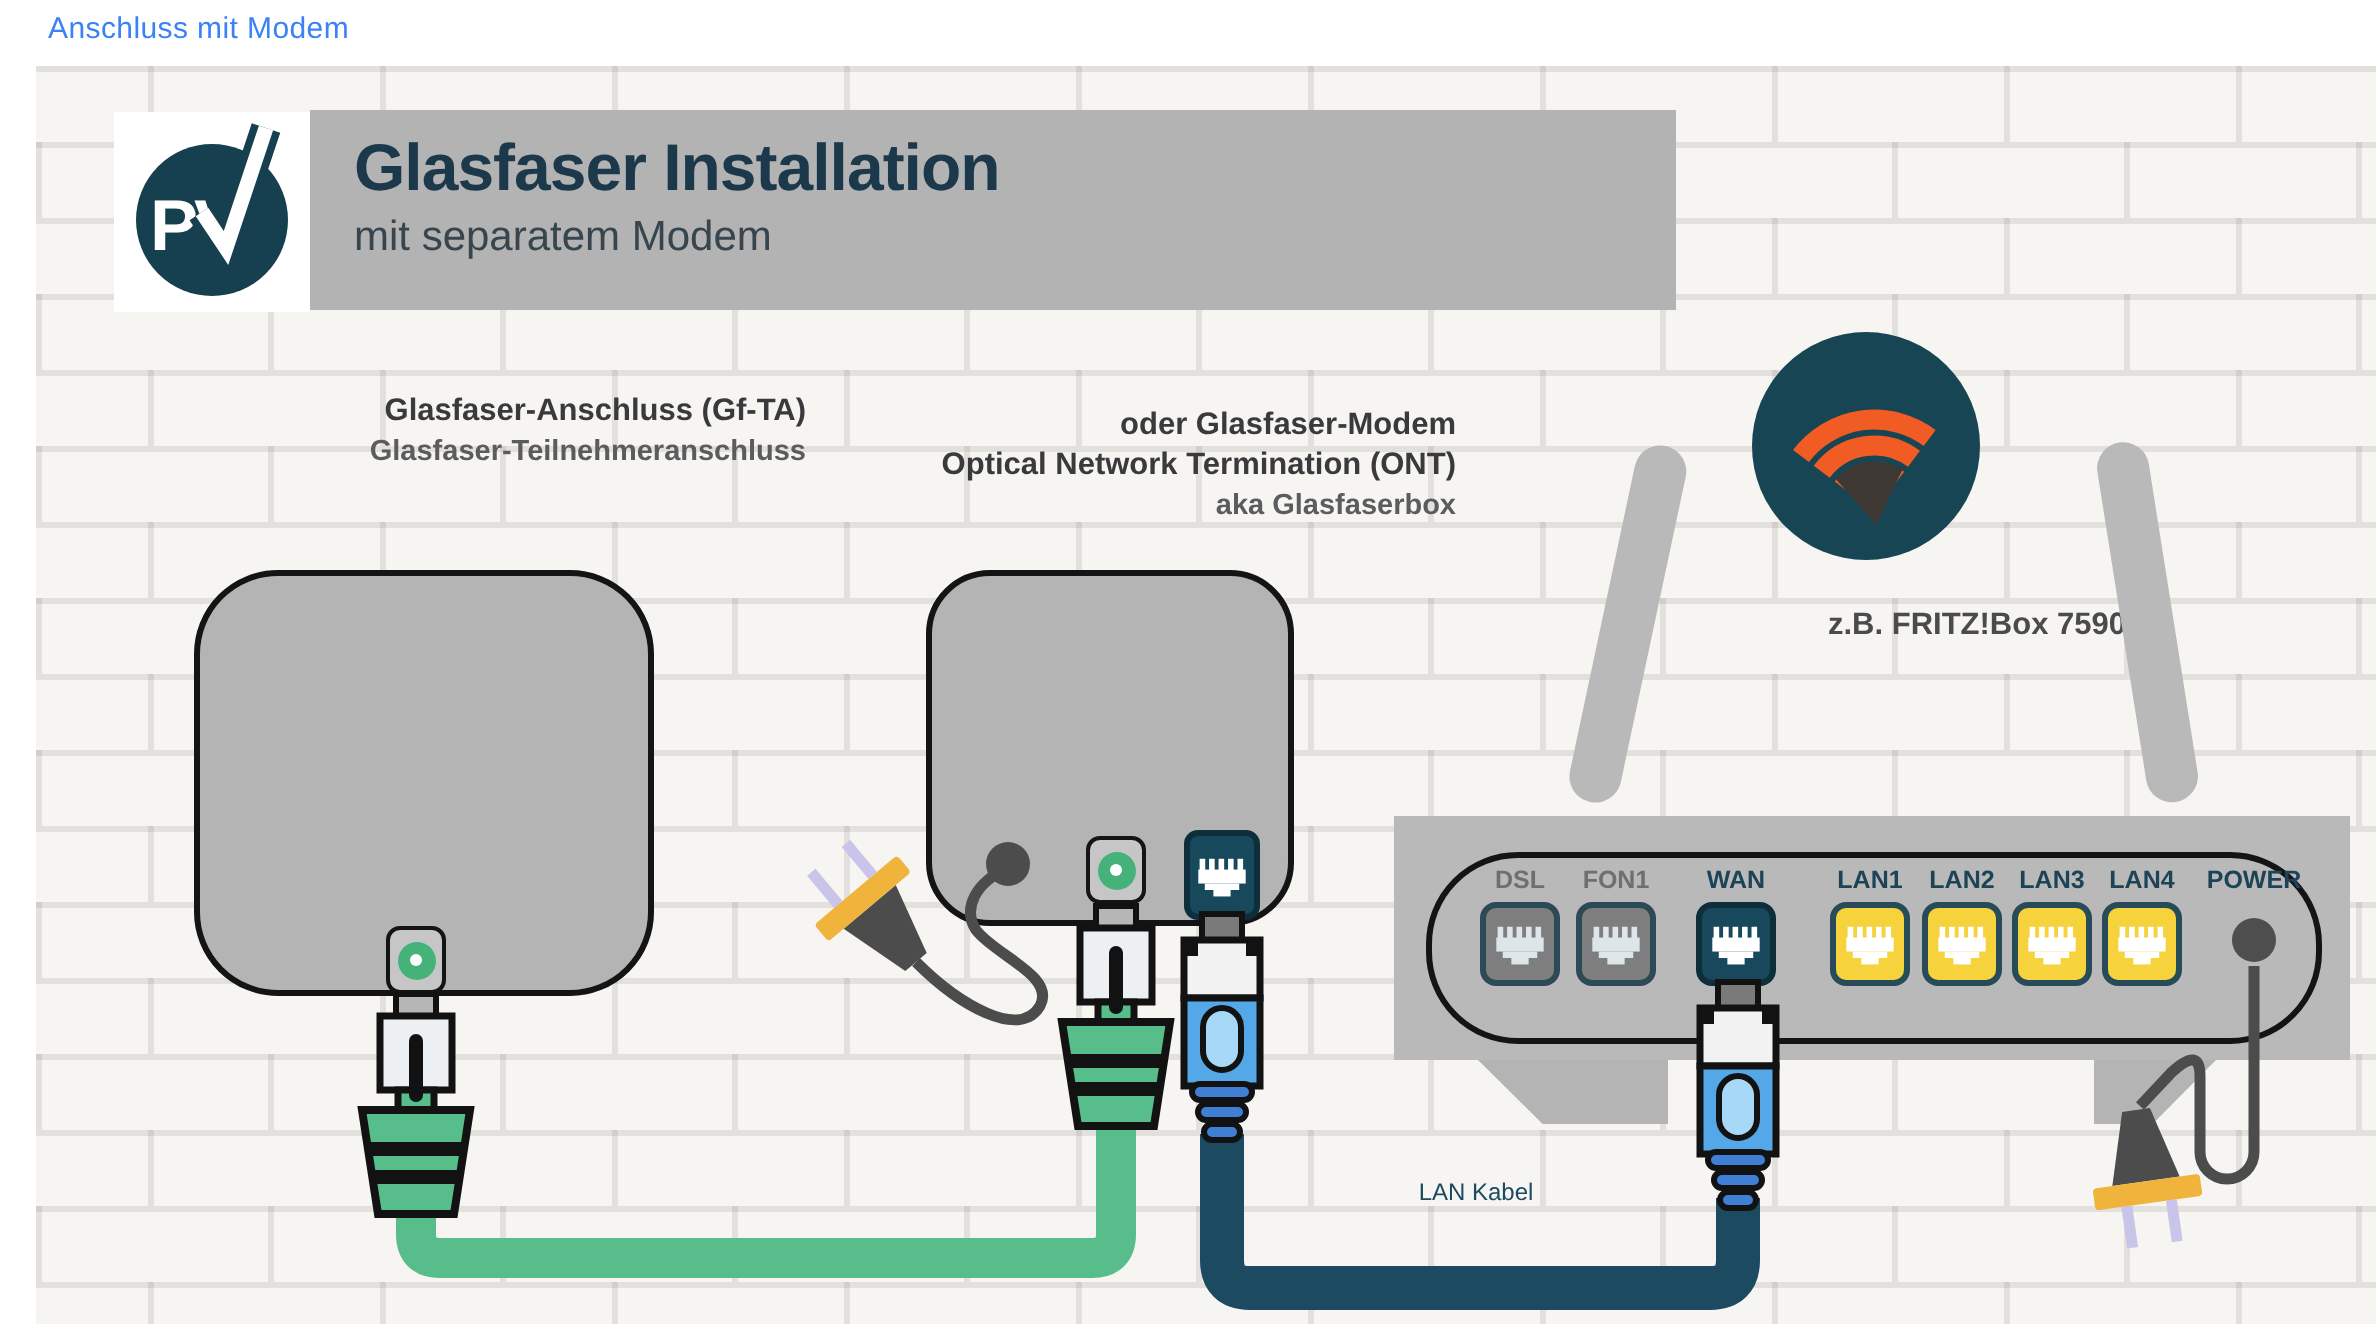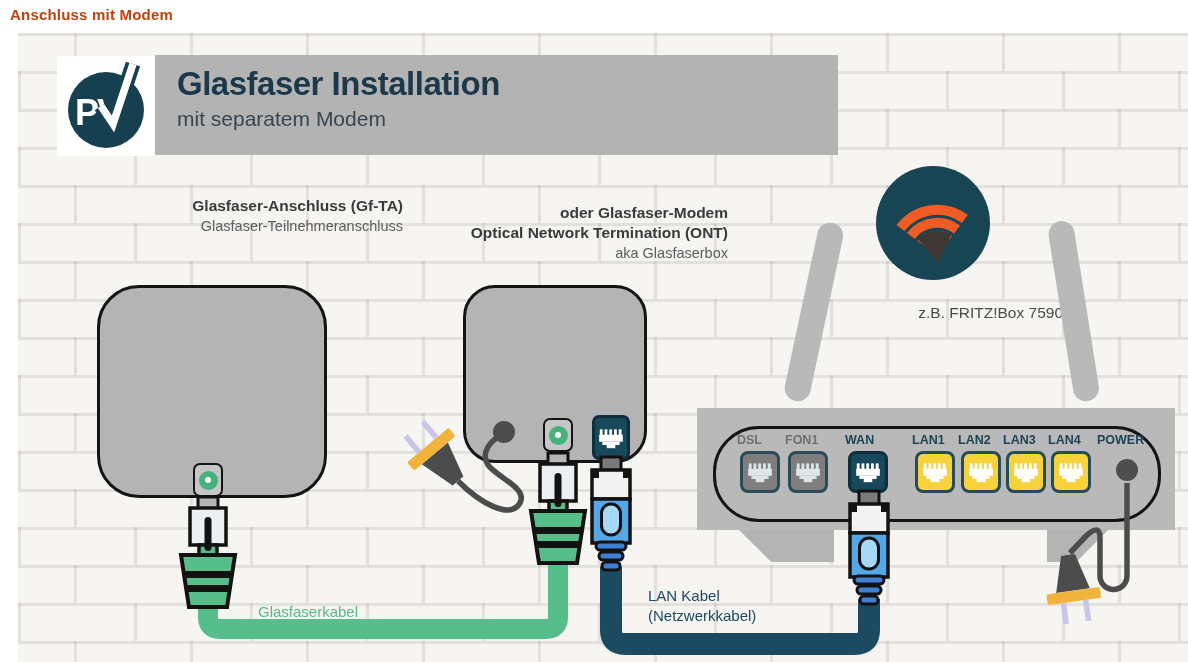--- a/index.html
+++ b/index.html
@@ -1,33 +1,33 @@
 <!DOCTYPE html>
 <html><head>
 <meta charset="utf-8">
 <style>
   *{box-sizing:border-box;margin:0;padding:0}
   html,body{width:1188px;height:662px;background:#ffffff;font-family:"Liberation Sans","DejaVu Sans",sans-serif;position:relative;overflow:hidden}
-  .heading{position:absolute;left:10px;top:6px;font-size:15px;font-weight:700;color:#c2410c;letter-spacing:.2px}
+  .heading{position:absolute;left:24px;top:6px;font-size:15px;font-weight:400;color:#3b82f6;letter-spacing:.2px}
   .stage{position:absolute;left:18px;top:33px;width:1170px;height:629px;
     background-color:#f6f5f2;
     background-image:
       repeating-linear-gradient(180deg, rgba(98,88,76,0.13) 0 3px, transparent 3px 38px),
       conic-gradient(from 0deg at 59px 38px, #f6f5f2 0 90deg, transparent 90deg 360deg),
       conic-gradient(from 0deg at 56px 38px, rgba(98,88,76,0.13) 0 90deg, transparent 90deg 360deg),
       conic-gradient(from 90deg at 3px 38px, #f6f5f2 0 90deg, transparent 90deg 360deg),
       conic-gradient(from 90deg at 0px 38px, rgba(98,88,76,0.13) 0 90deg, transparent 90deg 360deg);
     background-size:auto,116px 76px,116px 76px,116px 76px,116px 76px;}
   .logo-box{position:absolute;left:39px;top:23px;width:98px;height:100px;background:#fff}
   .banner-bar{position:absolute;left:137px;top:22px;width:683px;height:100px;background:#b3b3b3;padding:10px 0 0 22px}
   .banner-title{font-size:33px;font-weight:700;color:#1c394b;letter-spacing:-.5px}
   .banner-sub{font-size:21px;font-weight:400;color:#36454e;margin-top:4px}
   .lbl{position:absolute;text-align:right;color:#3a3a3c}
   .lbl .t{font-weight:700;font-size:15.5px;line-height:20px}
-  .lbl .s{font-weight:400;font-size:14.5px;color:#5c5c5e;line-height:20px}
+  .lbl .s{font-weight:700;font-size:14.5px;color:#5c5c5e;line-height:20px}
   #gfta-lbl{left:35px;top:163px;width:350px}
   #ont-lbl{left:360px;top:170px;width:350px}
   #router-lbl{left:795px;top:270px;width:250px}
   #router-lbl .t{font-size:16.5px}
   #router-lbl .s{font-size:15.5px;color:#4b4b4d}
   .box{position:absolute;background:#b4b4b4;border:3.5px solid #141414}
   #gfta-box{left:79px;top:252px;width:230px;height:213px;border-radius:42px}
   #ont-box{left:445px;top:252px;width:184px;height:178px;border-radius:32px}
   .fport{position:absolute;width:30px;height:34px;background:#c6c6c6;border:2.5px solid #141414;border-radius:7px;display:flex;align-items:center;justify-content:center}
   .fdot{width:19px;height:19px;border-radius:50%;background:#45b379;position:relative}
@@ -36,32 +36,32 @@
   #ont-fport{left:525px;top:385px}
   .antenna{position:absolute;width:26px;height:182px;background:#b9b9b9;border-radius:13px}
   #ant-l{left:764px;top:186px;transform:rotate(12deg);transform-origin:50% 100%}
   #ant-r{left:1057px;top:186px;transform:rotate(-9deg);transform-origin:50% 100%}
   #router-body{position:absolute;left:679px;top:375px;width:478px;height:122px;background:#b9b9b9}
   #router-panel{position:absolute;left:695px;top:393px;width:448px;height:96px;border:3px solid #141414;border-radius:46px}
   .foot{position:absolute;background:#b4b4b4}
   #foot-l{left:721px;top:497px;width:95px;height:32px;clip-path:polygon(0 0,100% 0,100% 100%,34% 100%)}
   #foot-r{left:1029px;top:497px;width:61px;height:32px;clip-path:polygon(0 0,100% 0,48% 100%,0 100%)}
   #wifi{position:absolute;left:858px;top:133px;width:114px;height:114px;border-radius:50%;background:#174553}
-  .portgroup{position:absolute;top:400px;width:46px;}
+  .portgroup{position:absolute;top:400px;width:46px;text-align:center}
   .portlabel{font-size:12.5px;font-weight:700;color:#1d4356;height:16px}
   .portlabel.gray{color:#6f6f6f}
   .port{width:40px;height:42px;border-radius:8px;margin:2px auto 0;display:flex;align-items:center;justify-content:center}
   .port-gray{background:#7e7e7e;border:3px solid #2c4956}
   .port-yellow{background:#f6d23c;border:3px solid #274b59}
   .port-navy{background:#17485c;border:3px solid #0d2e3a}
   .jack{width:28px;height:22px;fill:#ffffff}
   .port-gray .jack{fill:#dde6e9}
   #power-dot{width:22px;height:22px;border-radius:50%;background:#4e4e4e;margin:10px auto 0}
   #ont-wan{position:absolute;left:574px;top:382px;width:38px;height:45px;border-radius:7px;display:flex;align-items:center;justify-content:center}
-  .cable-lbl{position:absolute;font-size:15px}
+  .cable-lbl{position:absolute;text-align:center;font-size:12px}
   #fiber-lbl{left:240px;top:570px;width:200px;color:#57bb87}
   #lan-lbl{left:630px;top:553px;width:180px;color:#1c4a61;line-height:20px}
   .overlay{position:absolute;left:0;top:0;pointer-events:none}
   .defs{position:absolute;width:0;height:0;overflow:hidden}
 </style>
 </head>
 <body>
 
 <svg class="defs" aria-hidden="true">
   <defs>
@@ -221,24 +221,22 @@
         <svg class="jack" viewBox="0 0 26 20">
           <use href="#jack"></use>
         </svg>
       </div>
   </div>
   <div class="portgroup" style="left:1079px;width:60px">
     <div class="portlabel">POWER</div>
     <div id="power-dot"></div>
   </div>
 
-  <div class="cable-lbl" id="fiber-lbl">Glasfaserkabel</div>
   <div class="cable-lbl" id="lan-lbl">
     <div>LAN Kabel</div>
-    <div>(Netzwerkkabel)</div>
   </div>
 
   <svg class="overlay" width="1170" height="629" viewBox="0 0 1170 629">
 
     <path d="M190,568 V584 Q190,596 202,596 H528 Q540,596 540,584 V526" stroke="#57bd8a" stroke-width="20" fill="none"></path>
 
     <path d="M593,534 V597 Q593,611 607,611 H837 Q851,611 851,597 V566" stroke="#1c4a61" stroke-width="22" fill="none"></path>
 
     <path d="M440,448 C462,470 492,487 502,470 C510,455 480,445 470,432 C463,421 470,408 486,401" stroke="#4c4c4c" stroke-width="5.5" fill="none"></path>
     <circle cx="486" cy="399" r="11" fill="#4c4c4c"></circle>

